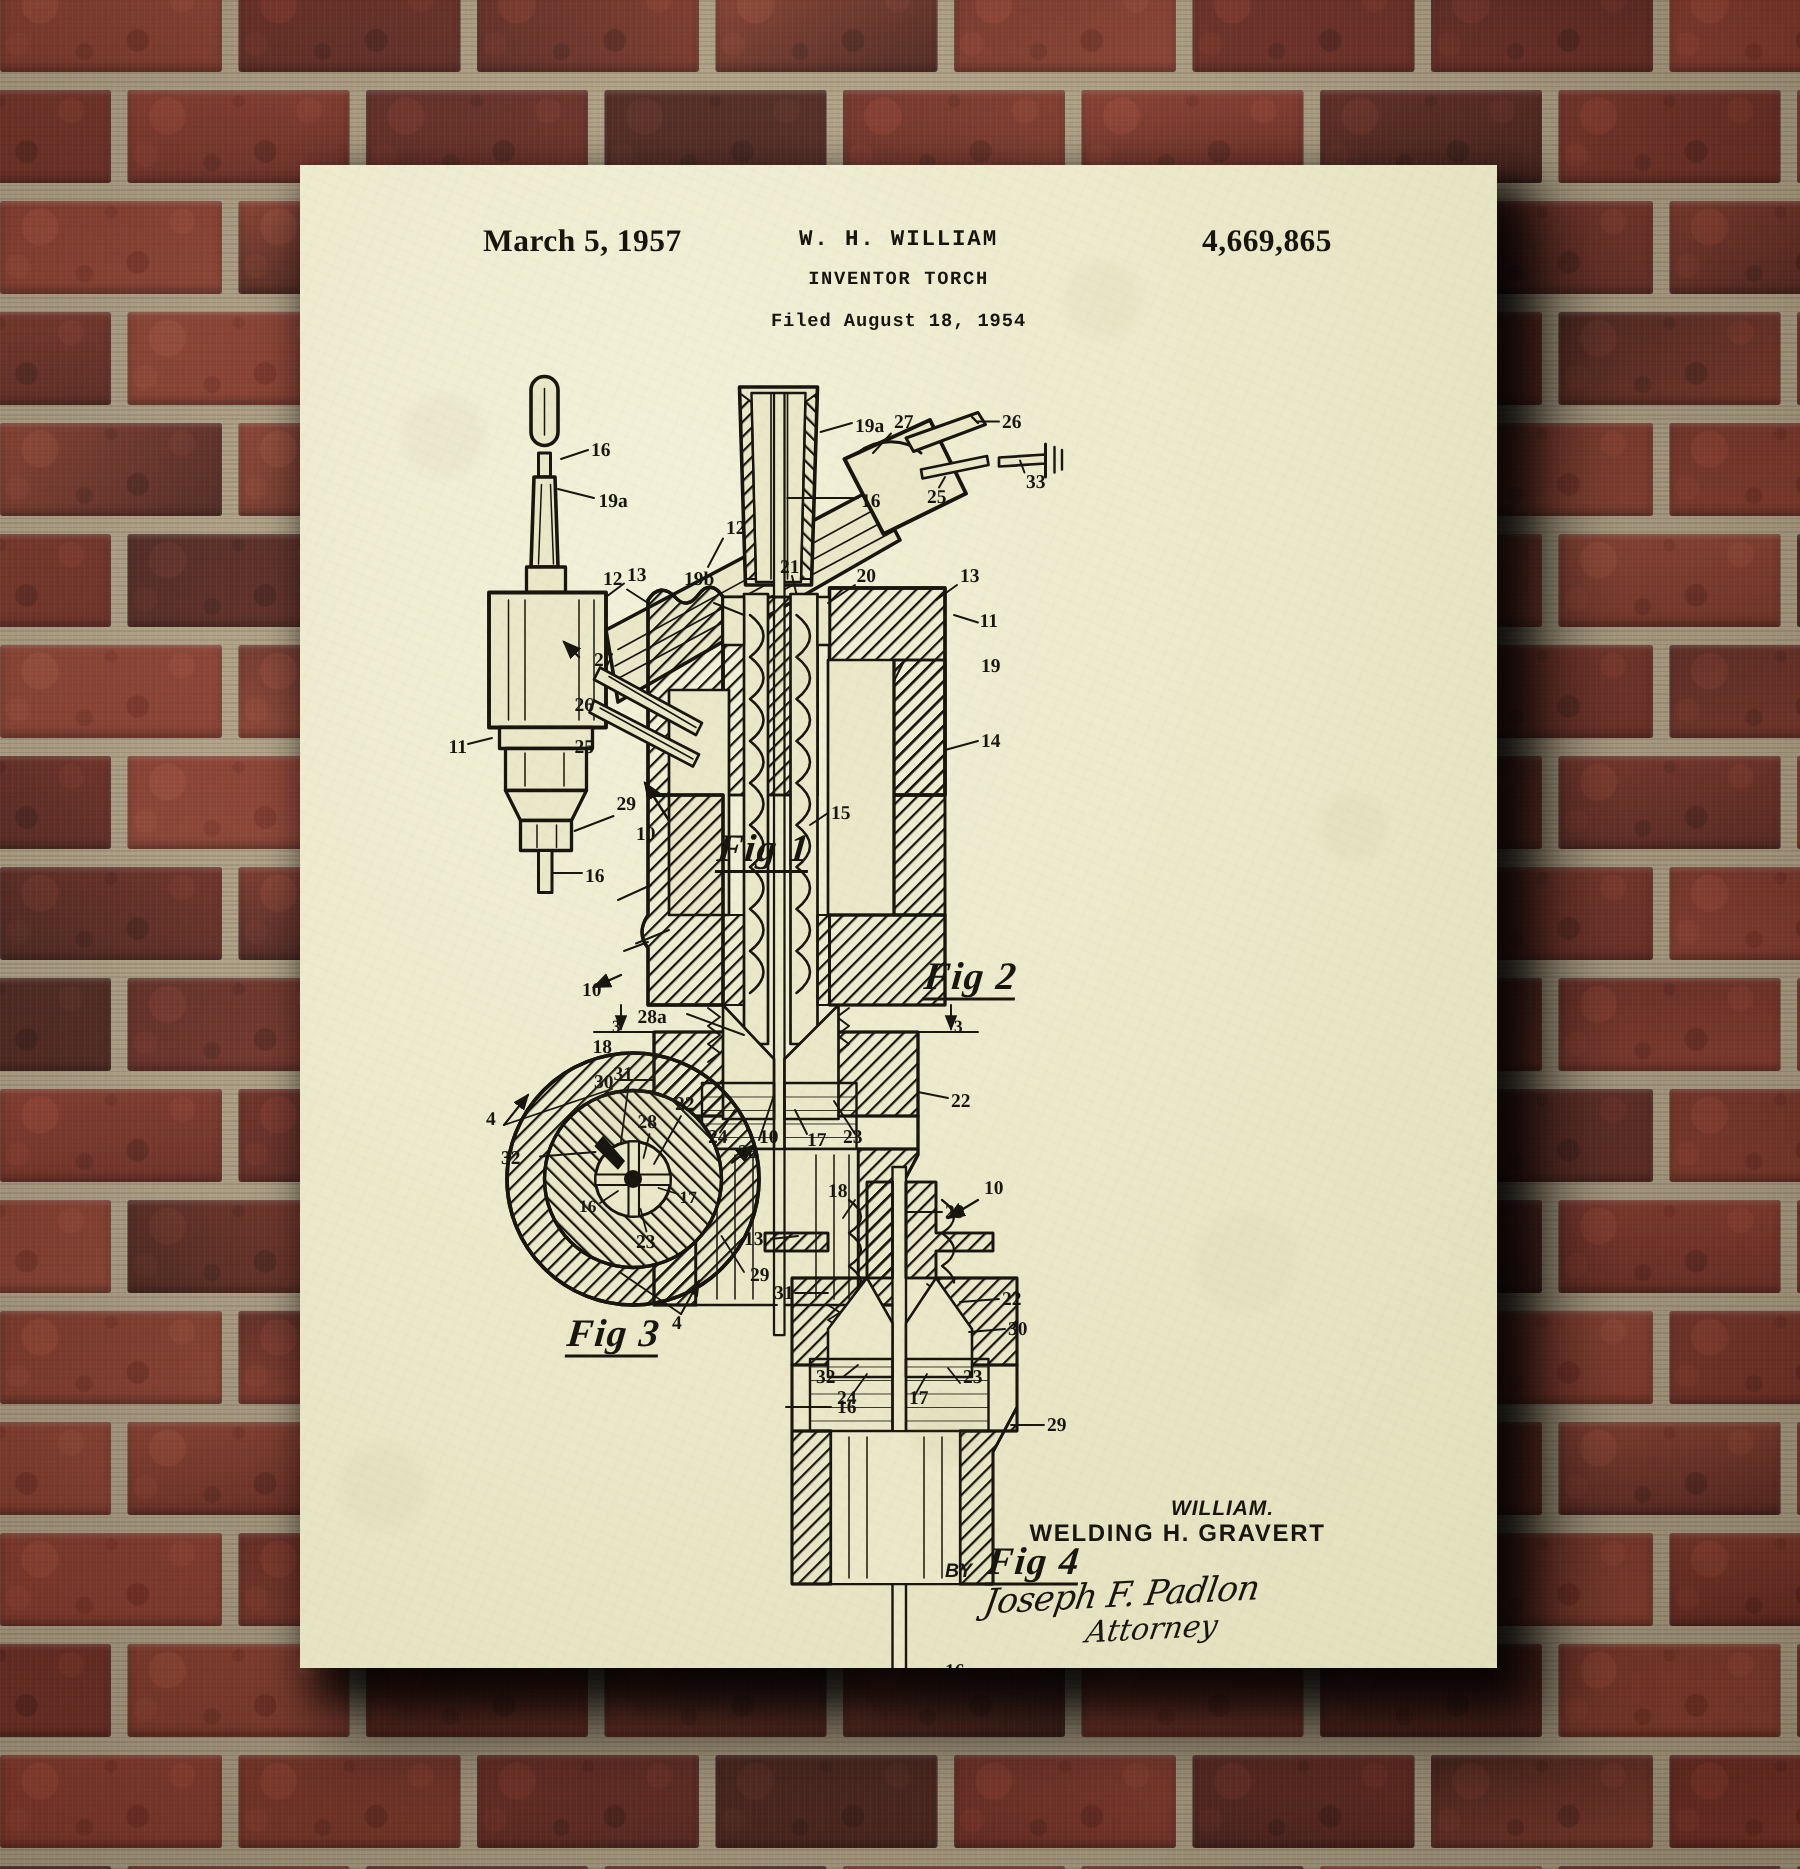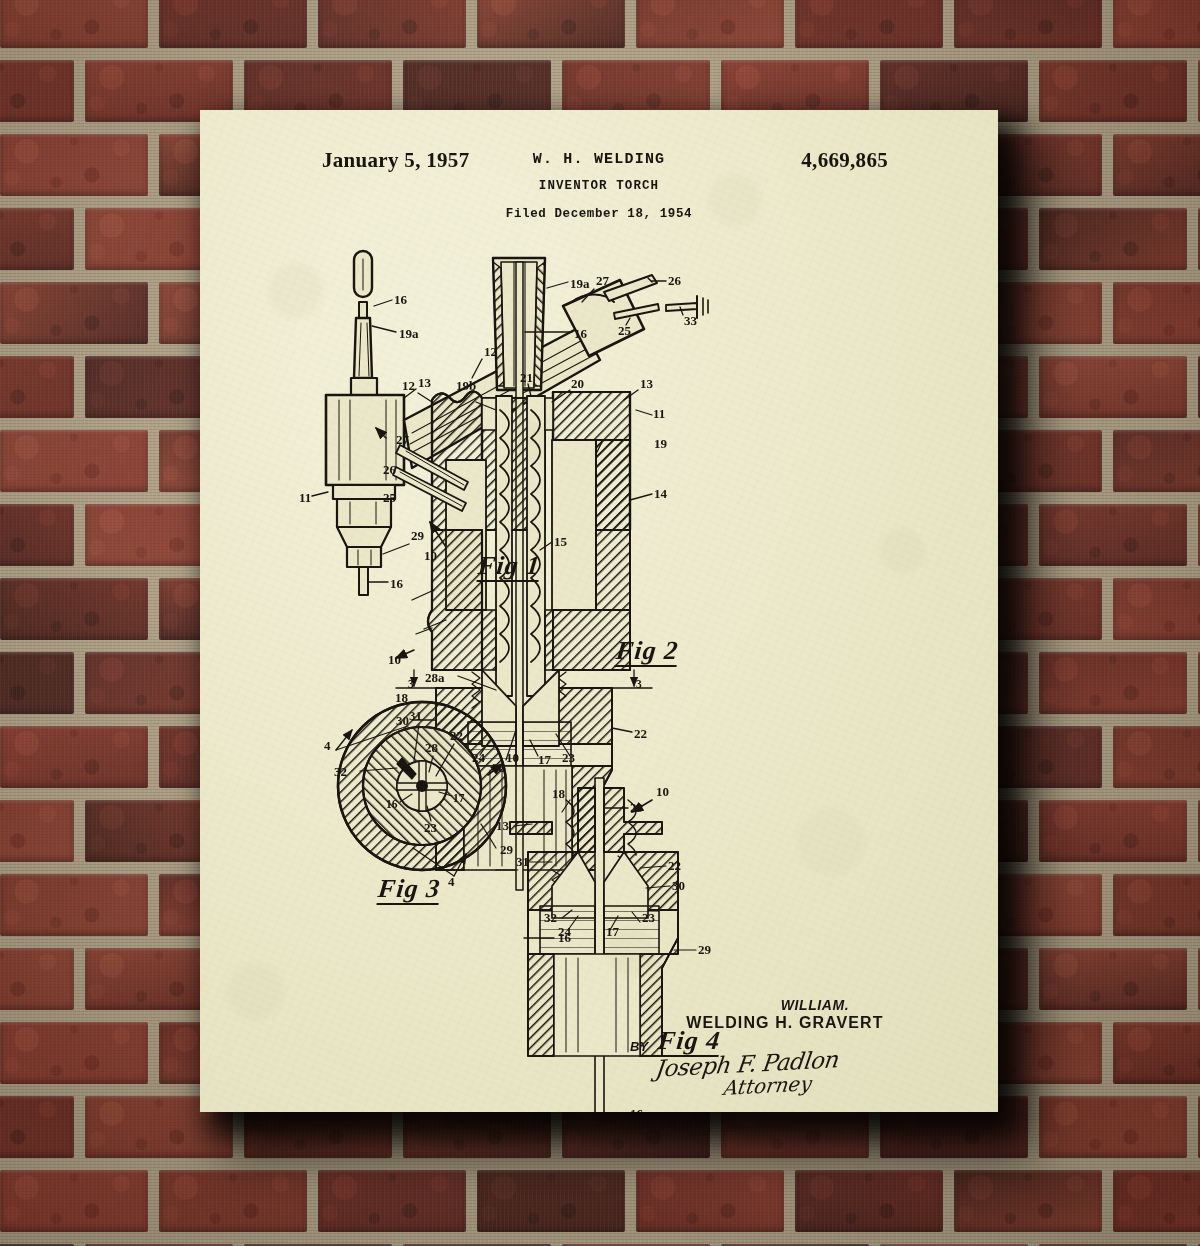--- a/index.html
+++ b/index.html
@@ -657,25 +657,25 @@
         <text class="ref" x="358" y="826">24</text>
         <text class="ref" x="406" y="826">17</text>
         <text class="ref" x="442" y="812">23</text>
         <text class="ref" x="498" y="844">29</text>
         <text class="ref" x="430" y="1008">16</text>
       </g>
     </svg>
   </div>
 
   <div id="hdr">
-    <div id="hdr-date">January 5, 1957</div>
-    <div id="hdr-name">W. H. WELDING</div>
+    <div id="hdr-date">March 5, 1957</div>
+    <div id="hdr-name">W. H. WILLIAM</div>
     <div id="hdr-num">4,669,865</div>
     <div id="hdr-title">INVENTOR TORCH</div>
-    <div id="hdr-filed">Filed December 18, 1954</div>
+    <div id="hdr-filed">Filed August 18, 1954</div>
   </div>
 
   <div class="figcap" style="left:278px;top:443px;">Fig 1</div>
   <div class="figcap" style="left:416px;top:528px;">Fig 2</div>
   <div class="figcap" style="left:178px;top:766px;">Fig 3</div>
   <div class="figcap" style="left:458px;top:918px;">Fig 4</div>
 
   <div id="sig">
     <div id="sig-inv">WILLIAM.</div>
     <div id="sig-nm">WELDING H. GRAVERT</div>

